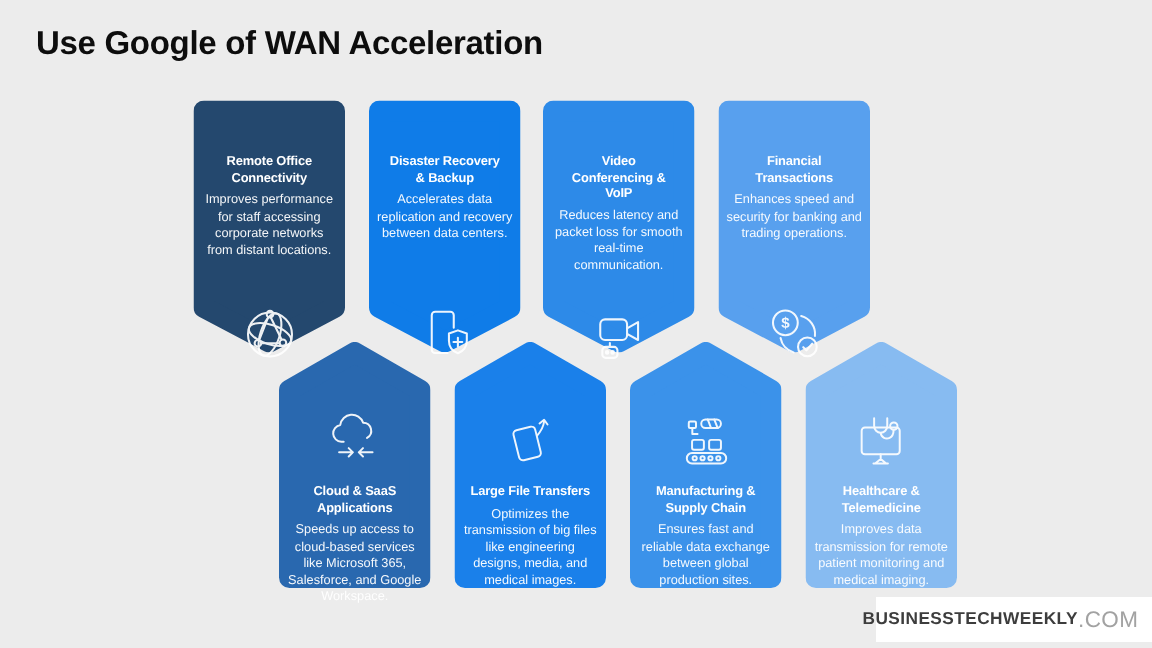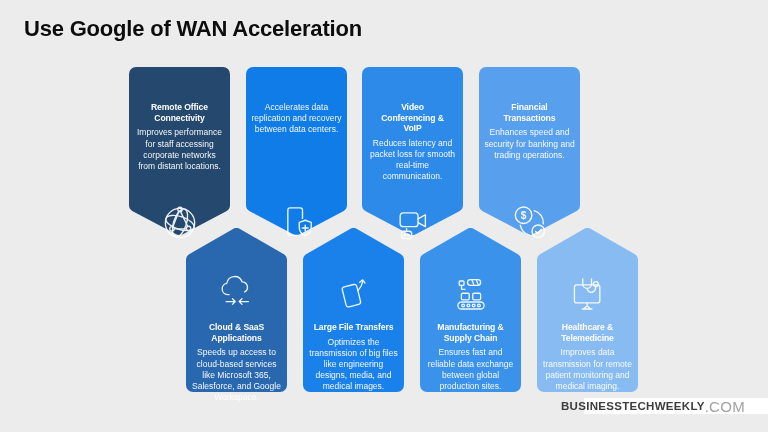--- a/index.html
+++ b/index.html
@@ -30,23 +30,23 @@
   .icon-wrap { display:flex; justify-content:center; }
   .card.top .icon-wrap { margin-top:auto; margin-bottom:2px; }
   .card.bottom .icon-wrap { margin-bottom:6px; margin-top:-2px; }
   .icon-wrap svg {
     width:44px; height:44px; fill:none; stroke:#ffffff; stroke-width:1.5;
     stroke-linecap:round; stroke-linejoin:round; opacity:0.92;
   }
   .card.bottom .icon-wrap svg { width:42px; height:42px; }
   .icon-wrap svg text { fill:#ffffff; stroke:none; font-weight:700; font-family:"Liberation Sans", sans-serif; }
   .brand-strip {
-    position:absolute; left:584px; top:398px; width:184px; height:16px; background:#ffffff;
+    position:absolute; left:584px; top:398px; width:184px; height:30px; background:#ffffff;
     display:flex; align-items:center; justify-content:flex-end;
-    padding-right:23px; box-sizing:border-box;
+    padding-right:9px; box-sizing:border-box;
   }
   .brand-name { font-size:11.5px; font-weight:700; color:#3d3d3d; letter-spacing:0.3px; }
   .brand-tld  { font-size:15px; font-weight:400; color:#a2a2a2; letter-spacing:0.3px; }
 </style>
 </head>
 <body>
 
 <div class="canvas">
 
   <div class="page-title">Use Google of WAN Acceleration</div>
@@ -71,20 +71,22 @@
         </svg>
       </div>
     </div>
   </div>
 
   <div class="card top" style="left: 246px; --c: #0f7ce8;">
     <svg class="shape" viewBox="0 0 101 168" preserveAspectRatio="none">
       <polygon points="7,7 94,7 94,138 50.5,161 7,138"></polygon>
     </svg>
     <div class="content">
+      <div class="card-title">Disaster Recovery
+&amp; Backup</div>
       <div class="card-desc">Accelerates data replication and recovery between data centers.</div>
       <div class="icon-wrap">
         <svg viewBox="0 0 48 48">
           <path d="M25.5 37.5 h-9 a2.5 2.5 0 0 1 -2.5 -2.5 V10 a2.5 2.5 0 0 1 2.5 -2.5 h11 a2.5 2.5 0 0 1 2.5 2.5 v9"></path>
           <path d="M33 21 l6.5 2.3 v5.2 c0 4.9 -3.3 7.9 -6.5 9.1 c-3.2 -1.2 -6.5 -4.2 -6.5 -9.1 v-5.2 z"></path>
           <path d="M33 26.3 v6.4 M29.8 29.5 h6.4"></path>
         </svg>
       </div>
     </div>
   </div>

